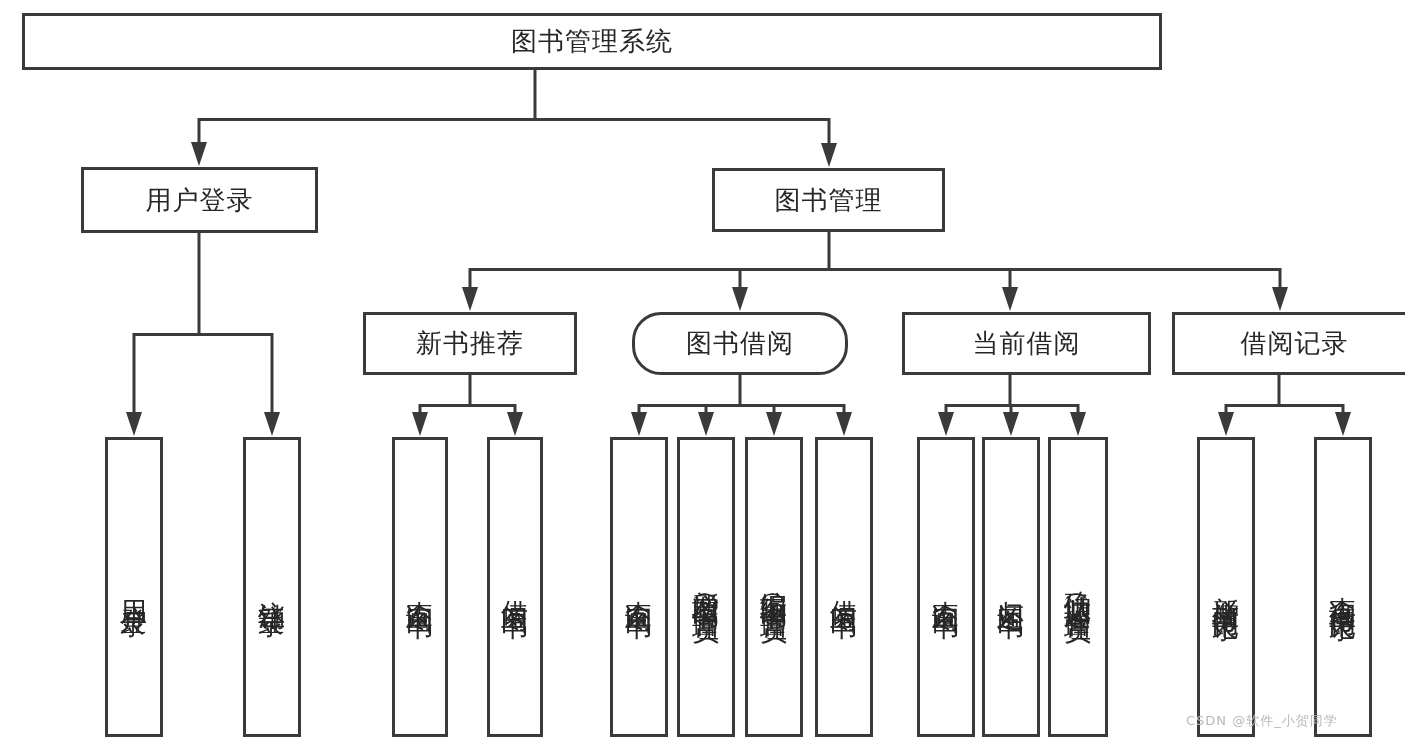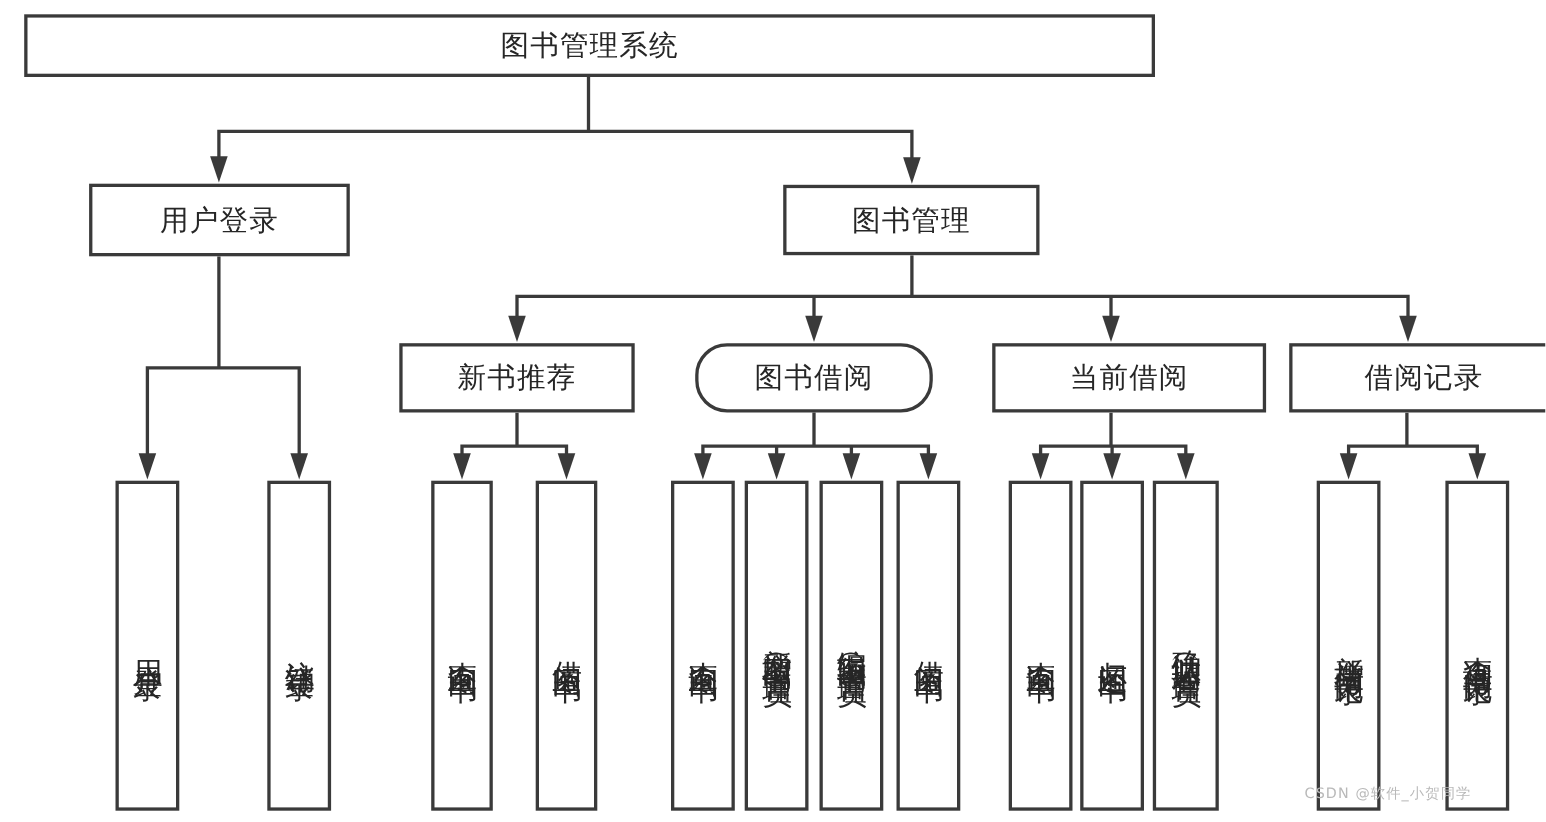--- a/index.html
+++ b/index.html
@@ -101,21 +101,21 @@
       <polygon points="766,412 782,412 774,436"></polygon>
       <polygon points="836,412 852,412 844,436"></polygon>
       <polygon points="938,412 954,412 946,436"></polygon>
       <polygon points="1003,412 1019,412 1011,436"></polygon>
       <polygon points="1070,412 1086,412 1078,436"></polygon>
       <polygon points="1218,412 1234,412 1226,436"></polygon>
       <polygon points="1335,412 1351,412 1343,436"></polygon>
     </g>
   </svg>
 
-  <div class="box hbox" style="left:22px; top:13px; width:1028px; height:57px;">
+  <div class="box hbox" style="left:22px; top:13px; width:1140px; height:57px;">
     <span>图书管理系统</span>
   </div>
 
   <div class="box hbox" style="left:81px; top:167px; width:237px; height:66px;">
     <span>用户登录</span>
   </div>
   <div class="box hbox" style="left:712px; top:168px; width:233px; height:64px;">
     <span>图书管理</span>
   </div>
 

